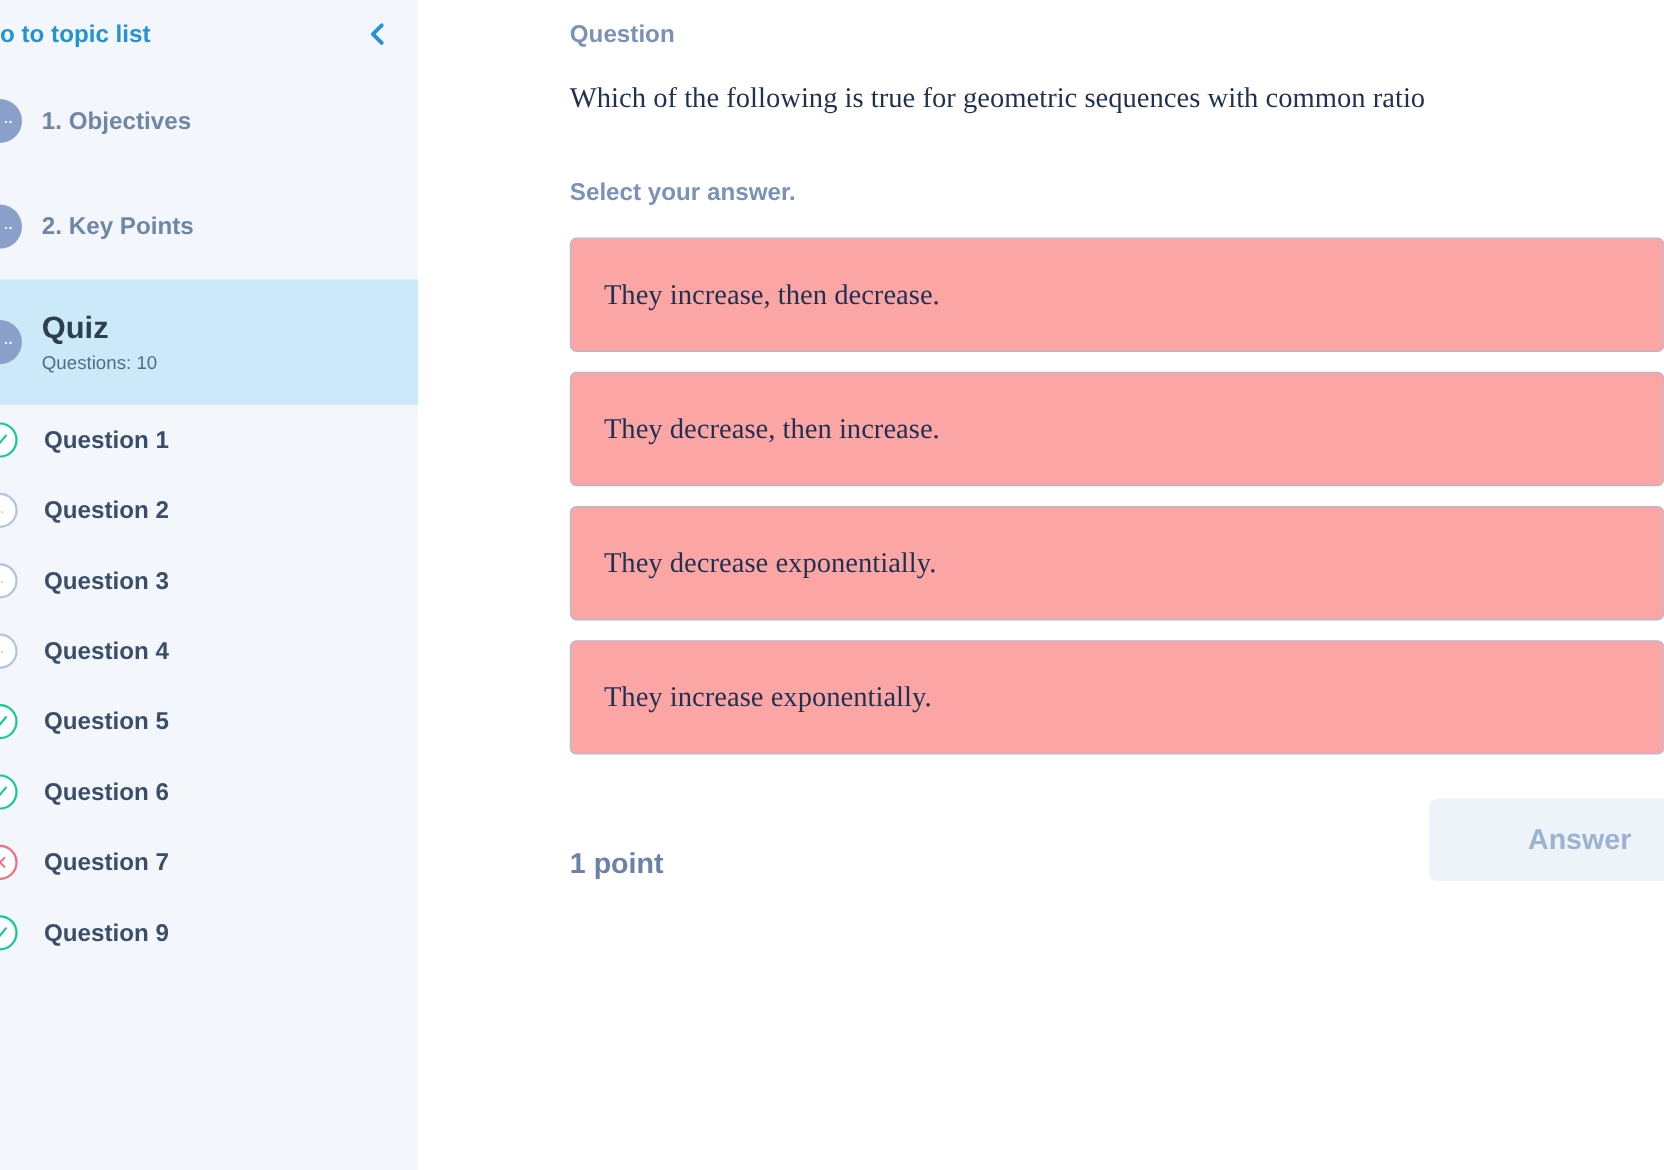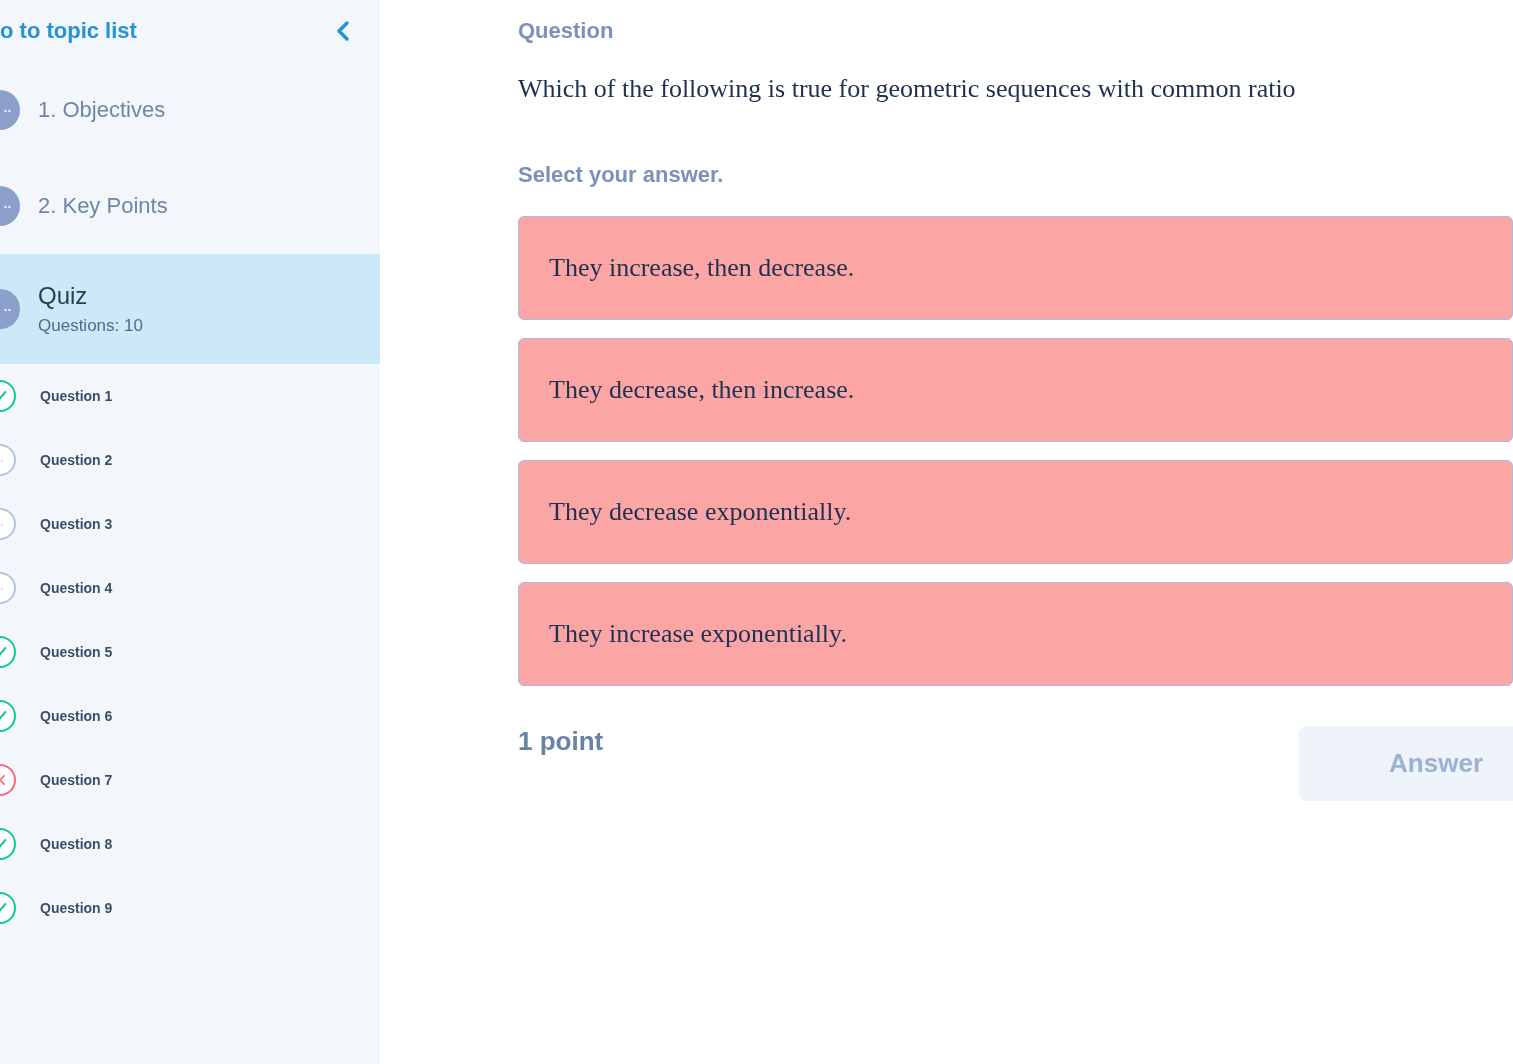--- a/index.html
+++ b/index.html
@@ -51,21 +51,21 @@
       align-items: center;
       padding: 28px 20px 28px 0;
       gap: 18px;
       cursor: pointer;
     }
     .section-item.active {
       background: #cbe9f9;
     }
     .section-item.active .section-title {
       color: #2c3e50;
-      font-size: 24px;
+      font-size: 28px;
     }
     .section-badge {
       width: 40px;
       height: 40px;
       border-radius: 50%;
       background: #8a9fc9;
       display: flex;
       align-items: center;
       justify-content: center;
       flex-shrink: 0;
@@ -76,21 +76,21 @@
       color: #fff;
       font-size: 18px;
       letter-spacing: -1px;
       line-height: 0;
       padding-bottom: 8px;
       padding-left: 14px;
     }
     .section-text { display:flex; flex-direction:column; }
     .section-title {
       font-size: 22px;
-      font-weight: 400;
+      font-weight: 700;
       color: #7086a7;
     }
     .section-sub {
       font-size: 17px;
       color: #556a85;
       margin-top: 6px;
     }
     .question-item {
       display: flex;
       align-items: center;
@@ -109,21 +109,21 @@
       justify-content: center;
       background: #fff;
     }
     .status-check { border: 2.5px solid #12c99b; }
     .status-check svg { stroke: #12c99b; stroke-width: 3; fill: none; width: 16px; height: 16px; stroke-linecap: round; stroke-linejoin: round; }
     .status-cross { border: 2.5px solid #f76a7a; }
     .status-cross svg { stroke: #f76a7a; stroke-width: 3; fill: none; width: 14px; height: 14px; stroke-linecap: round; stroke-linejoin: round; }
     .status-dots { border: 2.5px solid #b2c3e0; color: #b2c3e0; }
     .status-dots-txt { font-size: 14px; letter-spacing: -1px; line-height:0; padding-bottom:6px; }
     .question-label {
-      font-size: 14px;
+      font-size: 22px;
       font-weight: 700;
       color: #3a4e6a;
     }
     .main {
       flex: 1;
       padding: 18px 0 0 138px;
       overflow: hidden;
     }
     .q-header {
       font-size: 22px;
@@ -152,21 +152,21 @@
       margin-bottom: 18px;
       font-family: Georgia, 'Times New Roman', serif;
       font-size: 26px;
       color: #1e3150;
       cursor: pointer;
       background: #fca5a5;
       width: 100%;
     }
     .footer-row {
       display: flex;
-      align-items: flex-start;
+      align-items: flex-end;
       justify-content: space-between;
       margin-top: 40px;
       width: 100%;
     }
     .points {
       font-size: 26px;
       font-weight: 700;
       color: #6a82a8;
     }
     .answer-btn {
@@ -271,28 +271,20 @@
             </svg>
           </div>
           <span class="question-label">Question 7</span>
         </div>
         <div class="question-item">
           <div class="status-circle status-check">
             <svg viewBox="0 0 24 24">
               <polyline points="4 12 10 18 20 6"></polyline>
             </svg>
           </div>
-          <span class="question-label">Question 8</span>
-        </div>
-        <div class="question-item">
-          <div class="status-circle status-check">
-            <svg viewBox="0 0 24 24">
-              <polyline points="4 12 10 18 20 6"></polyline>
-            </svg>
-          </div>
           <span class="question-label">Question 9</span>
         </div>
       </div>
   </aside>
 
   <main class="main">
     <div class="q-header">Question</div>
     <div class="q-text">Which of the following is true for geometric sequences with common ratio </div>
     <div class="select-label">Select your answer.</div>
 

